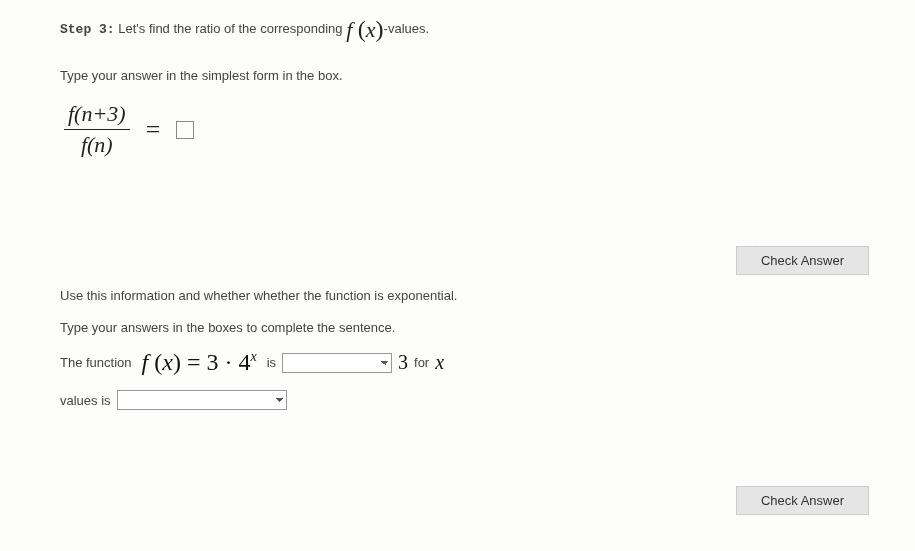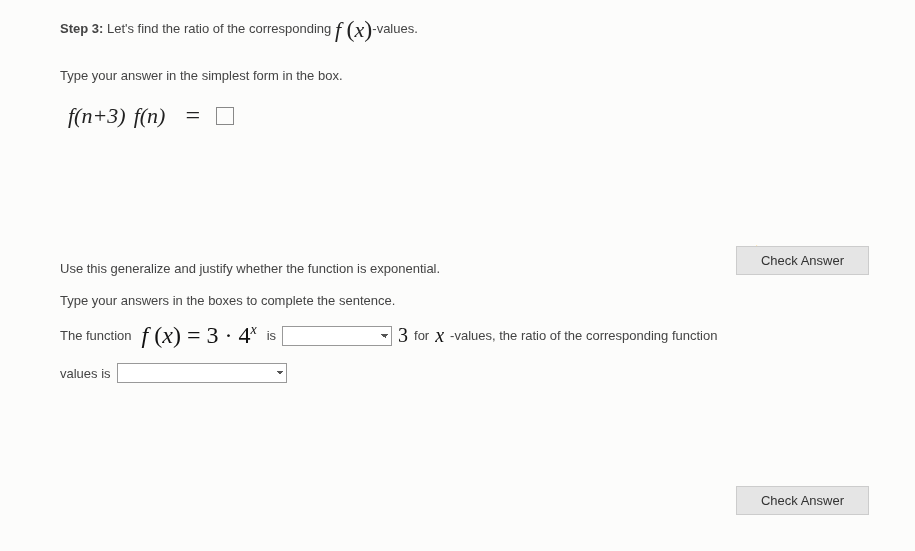--- a/index.html
+++ b/index.html
@@ -8,40 +8,40 @@
     background: #fcfcfb;
     width: 915px;
     height: 551px;
     overflow: hidden;
     padding: 10px 40px 0 60px;
     color: #333;
     position: relative;
   }
   .block { margin-bottom: 14px; }
   .step-line { font-size: 13px; color: #444; line-height: 1.6; }
-  .step-label { font-weight: bold; }
+  .step-label { font-weight: bold; font-family: Liberation Mono, monospace; }
   .math-inline {
     font-family: 'Times New Roman', serif;
     font-style: italic;
     font-size: 22px;
     vertical-align: middle;
     color: #222;
   }
   .math-paren { font-style: normal; font-size: 24px; }
   .sub-line { font-size: 13px; color: #444; margin-top: 20px; }
 
   .equation-row {
     display: flex;
     align-items: center;
     gap: 16px;
     margin: 18px 0 28px 4px;
   }
   .frac {
     display: inline-flex;
-    flex-direction: row;
+    flex-direction: column;
     align-items: center;
     font-family: 'Times New Roman', serif;
     font-style: italic;
     font-size: 22px;
     color: #222;
   }
   .frac .num, .frac .den { padding: 0 4px; }
   .frac .bar { width: 100%; height: 1px; background: #222; margin: 2px 0; }
   .equals { font-family: 'Times New Roman', serif; font-size: 26px; color: #222; }
   .small-box {
@@ -124,34 +124,33 @@
     </span>
     <span class="equals">=</span>
     <span class="small-box"></span>
   </div>
 </div>
 
 <span class="cursor-icon">👆</span>
 <button class="check-btn check1">Check Answer</button>
 
 <div class="step4">
-  <div class="para">Use this generalize and justify whether the function is exponential.</div>
+  <div class="para">Use this information and whether whether the function is exponential.</div>
   <div class="para">Type your answers in the boxes to complete the sentence.</div>
 
   <div class="sentence-row">
     <span>The function </span>
     <span class="func-math">
       <span>f</span> <span class="upright">(</span><span>x</span><span class="upright">)</span> <span class="upright">= 3 · 4</span><span class="sup">x</span>
     </span>
     <span> is </span>
     <select class="select sel1"><option></option></select>
     <span class="big-3">3</span>
     <span> for </span>
     <span class="big-x">x</span>
-      <span>-values, the ratio of the corresponding function</span>
   </div>
   <div class="sentence-row row2">
     <span>values is </span>
     <select class="select sel2"><option></option></select>
   </div>
 </div>
 
 <button class="check-btn check2">Check Answer</button>
 
 </body></html>

